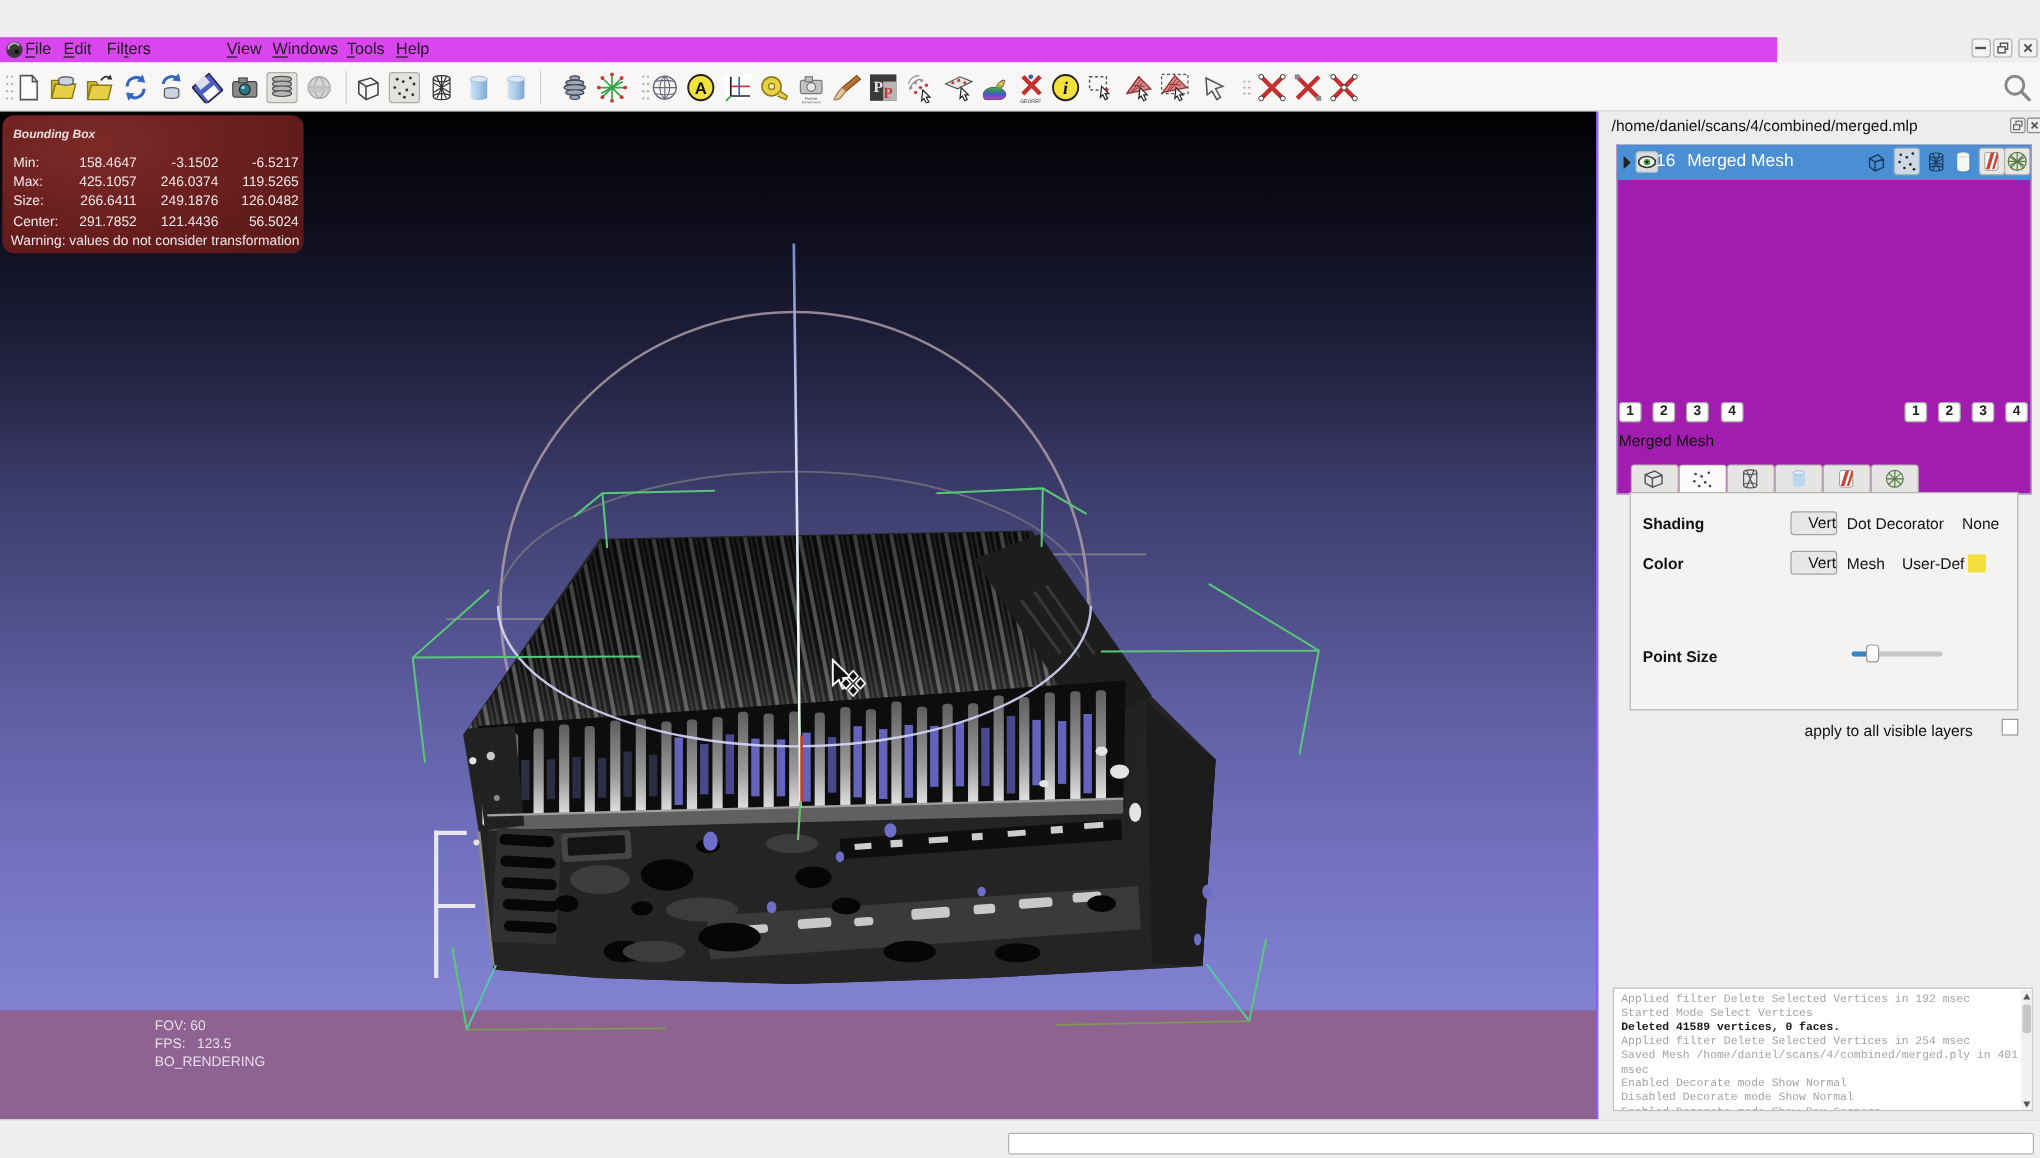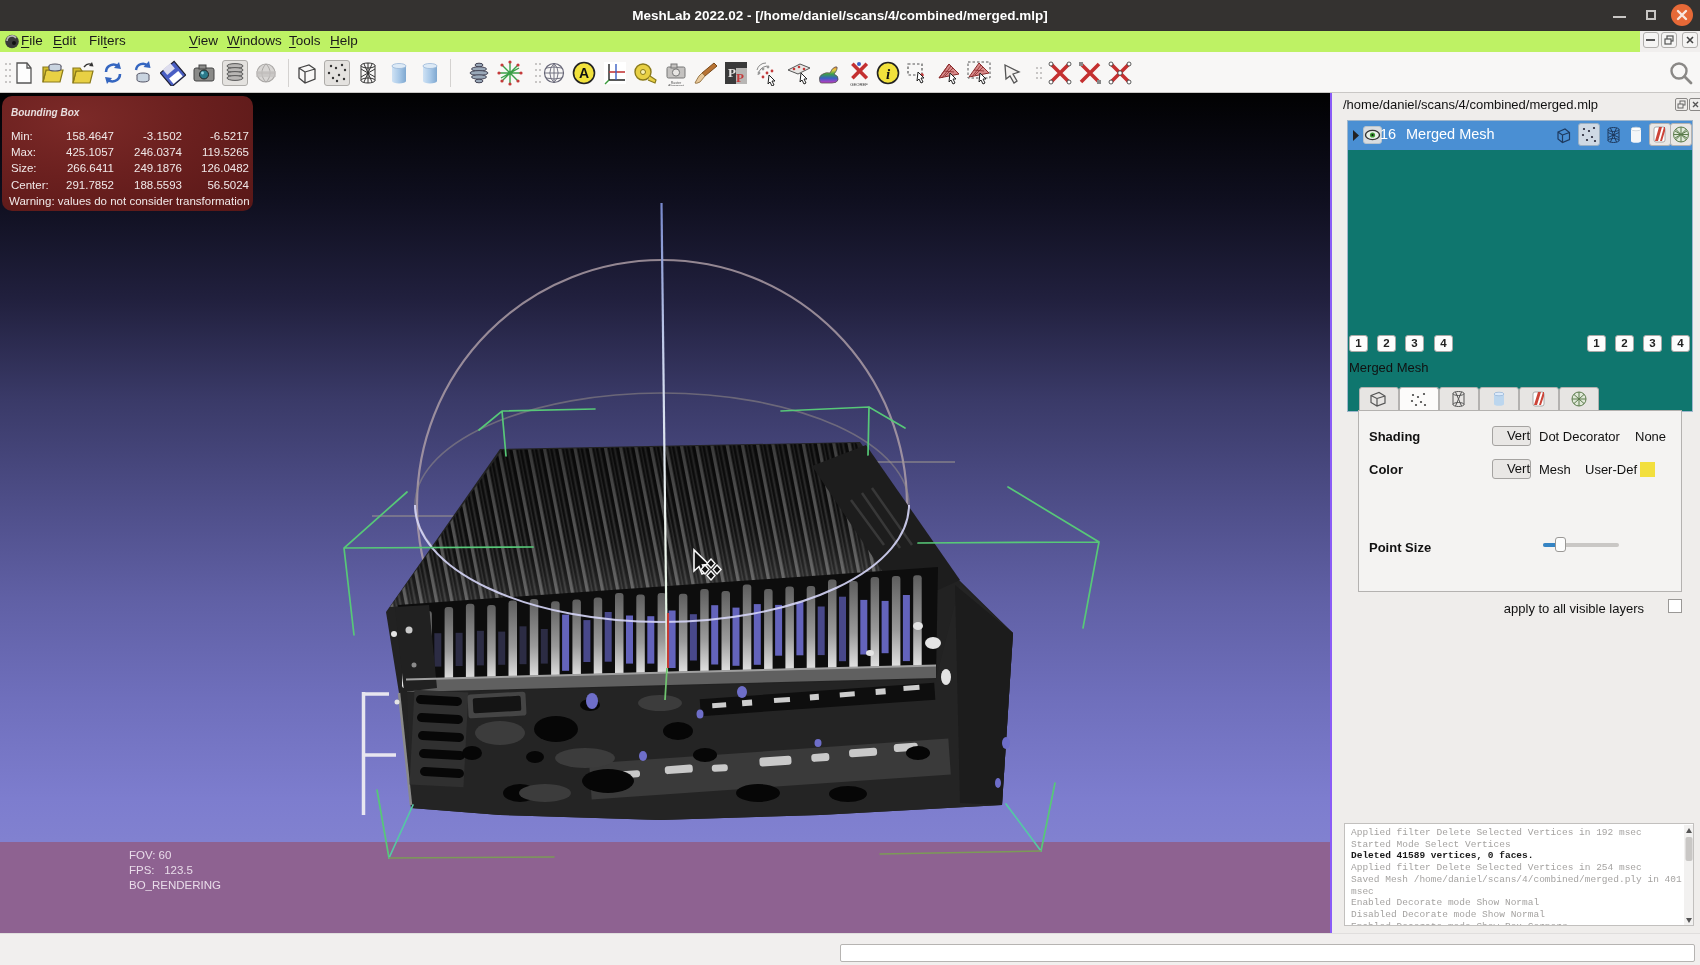--- a/index.html
+++ b/index.html
@@ -5,21 +5,21 @@
   * { margin:0; padding:0; box-sizing:border-box; }
   body { width:1700px; height:965px; overflow:hidden; font-family:"Liberation Sans", sans-serif; }
   #app { position:relative; width:1700px; height:965px; background:#f1efee; }
   .abs { position:absolute; }
 
   
   #titlebar { position:absolute; left:0; top:0; width:1700px; height:31px; background:#343230; }
   #title-text { position:absolute; left:-10px; top:0; width:1700px; text-align:center; line-height:31px; color:#ffffff; font-weight:bold; font-size:13.5px; }
 
   
-  #menubar { position:absolute; left:0; top:31px; width:1640px; height:21px; background:#bef264; }
+  #menubar { position:absolute; left:0; top:31px; width:1481px; height:21px; background:#d946ef; }
   .menu-item { position:absolute; top:2px; font-size:13.5px; color:#1a1a1a; }
   .menu-item u { text-decoration:underline; text-underline-offset:2px; }
 
   
   #toolbar { position:absolute; left:0; top:52px; width:1700px; height:41px; background:#f8f7f6; border-bottom:1px solid #c9c7c5; }
   .tbi { position:absolute; top:60px; width:26px; height:26px; }
   .tb-sep { position:absolute; top:59px; width:1px; height:28px; background:#d4d2d0; }
   .tb-pressed { background:#e4e2df; border:1px solid #aeaca9; border-radius:3px; }
 
   
@@ -37,21 +37,21 @@
   #bbox .c1 { position:absolute; left:0px; }
   #bbox .c2 { position:absolute; left:30px; width:73px; text-align:right; }
   #bbox .c3 { position:absolute; left:103px; width:68px; text-align:right; }
   #bbox .c4 { position:absolute; left:171px; width:67px; text-align:right; }
   #bbox .w { position:absolute; left:7px; top:99px; font-size:11.5px; }
   .striptxt { position:absolute; color:#e9dcea; font-size:11.5px; line-height:15px; }
 
   
   #rpanel { position:absolute; left:1330px; top:93px; width:370px; height:840px; background:#efedeb; border-left:2px solid #8b5cf6; }
   #rp-path { position:absolute; left:11px; top:4px; font-size:13px; color:#111; }
-  #layerbox { position:absolute; left:15px; top:27px; width:346px; height:292px; background:#0f766e; border:1px solid #9fb6cc; }
+  #layerbox { position:absolute; left:15px; top:27px; width:346px; height:292px; background:#a21caf; border:1px solid #9fb6cc; }
   #layerrow { position:absolute; left:0; top:0; width:344px; height:29px; background:#4a8fd3; }
   .lbtn { position:absolute; top:242px; width:19px; height:17px; background:#fdfdfd; border:1px solid #aaa8a6; border-radius:3px; font-size:11.5px; font-weight:bold; text-align:center; line-height:15px; color:#222; }
   #rp-mm { position:absolute; left:17px; top:267px; font-size:13px; color:#111; }
   .tab { position:absolute; top:294px; width:40px; height:24px; background:#e7e5e3; border:1px solid #b4b2b0; border-radius:3px 3px 0 0; }
   .tab.active { background:#fcfbfa; border-bottom:1px solid #fcfbfa; }
   #parampanel { position:absolute; left:26px; top:317px; width:324px; height:182px; background:#f4f3f2; border:1px solid #b4b2b0; }
   .plab { position:absolute; font-size:13px; font-weight:bold; color:#111; }
   .ptxt { position:absolute; font-size:13px; color:#111; }
   .vertbtn { position:absolute; width:39px; height:20px; background:#e9e7e5; border:1px solid #a5a3a1; border-radius:3px; font-size:13px; text-align:right; line-height:18px; color:#111; }
   #applyrow { position:absolute; left:0px; top:508px; width:350px; font-size:13px; color:#111; }
@@ -60,29 +60,20 @@
   #logbox b { color:#1a1a1a; }
 
   
   #statusbar { position:absolute; left:0; top:933px; width:1700px; height:32px; background:#f1efee; border-top:1px solid #e0dedd; }
   #statusinput { position:absolute; left:840px; top:10px; width:855px; height:18px; background:#ffffff; border:1px solid #b6b4b2; border-radius:2px; }
 </style>
 </head>
 <body>
 <div id="app">
 
-  <div id="titlebar">
-    <div id="title-text">MeshLab 2022.02 - [/home/daniel/scans/4/combined/merged.mlp]</div>
-    <div class="abs" style="left:1613px;top:16px;width:13px;height:2px;background:#c8c6c4;"></div>
-    <div class="abs" style="left:1646px;top:10px;width:10px;height:10px;border:2px solid #c8c6c4;"></div>
-    <div class="abs" style="left:1671px;top:4px;width:22px;height:22px;border-radius:50%;background:#e66937;"></div>
-    <svg class="abs" style="left:1671px;top:4px;" width="22" height="22">
-        <path d="M7 7 L15 15 M15 7 L7 15" stroke="#f8e8e0" stroke-width="2.4" stroke-linecap="round"></path>
-      </svg>
-  </div>
 
   <div id="menubar">
     <svg class="abs" style="left:4px;top:3px;" width="16" height="15">
         <circle cx="8" cy="7.5" r="6.8" fill="#3a3a3a"></circle>
         <path d="M3 7 A5 5 0 0 1 12 4" fill="none" stroke="#b8b8b8" stroke-width="1.6"></path>
         <circle cx="10" cy="9" r="2" fill="#111"></circle>
       </svg>
     <div class="menu-item" style="left:21px;"><u>F</u>ile</div>
     <div class="menu-item" style="left:53px;"><u>E</u>dit</div>
     <div class="menu-item" style="left:89px;">Fil<u>t</u>ers</div>
@@ -668,21 +659,21 @@
         </div>
       <div class="row" style="top:66px;">
           <span class="c1">Size:</span>
           <span class="c2">266.6411</span>
           <span class="c3">249.1876</span>
           <span class="c4">126.0482</span>
         </div>
       <div class="row" style="top:83px;">
           <span class="c1">Center:</span>
           <span class="c2">291.7852</span>
-          <span class="c3">188.5593</span>
+          <span class="c3">121.4436</span>
           <span class="c4">56.5024</span>
         </div>
       <div class="w">Warning: values do not consider transformation</div>
     </div>
     <div class="striptxt" style="left:129px;top:755px;">FOV: 60<br>FPS:&nbsp;&nbsp;&nbsp;123.5<br>BO_RENDERING</div>
   </div>
 
   <div id="rpanel">
     <div id="rp-path">/home/daniel/scans/4/combined/merged.mlp</div>
     <div class="abs" style="left:343px;top:5px;width:13px;height:13px;border:1px solid #8a8886;border-radius:2px;"></div>

